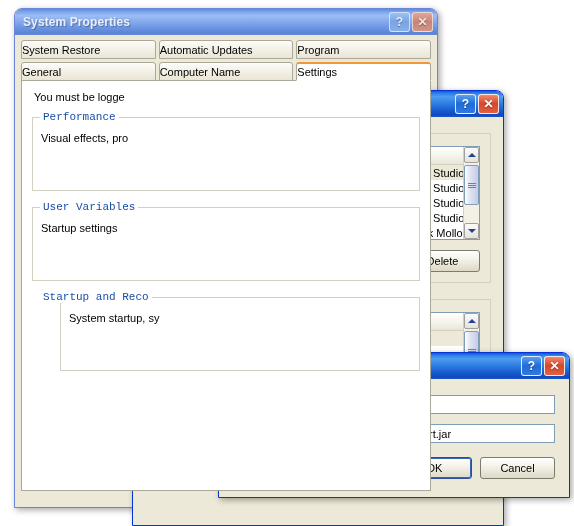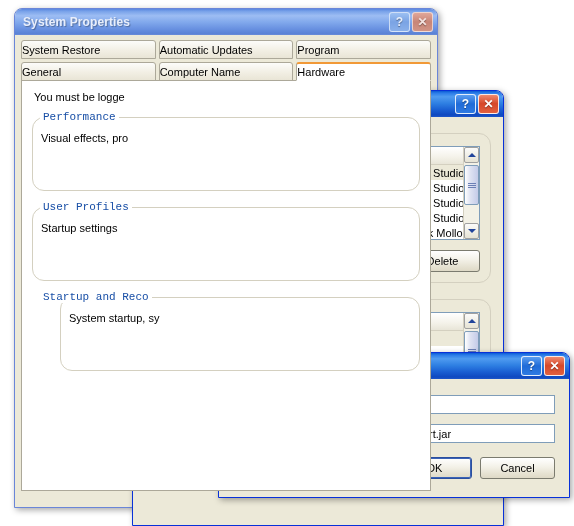--- a/index.html
+++ b/index.html
@@ -110,21 +110,21 @@
     border: 1px solid #aca899;
     margin: -1px 6px 0 6px;
     position: relative;
     z-index: 1;
   }
 
   
   .groupbox { position: relative; margin: 10px 10px 0 10px; }
   .gb-frame {
     border: 1px solid #d4d0c0;
-    border-radius: 12px;
+    border-radius: 0;
     padding: 14px 8px 8px 8px;
   }
   .gb-title {
     position: absolute;
     top: -6px; left: 8px;
     background: inherit;
     padding: 0 3px;
     color: #174ea6;
     font-size: 11px;
     white-space: nowrap;
@@ -253,38 +253,38 @@
     <div class="win-body">
       <div class="tabstrip">
         <div class="tabrow">
           <div class="tab">System Restore</div>
           <div class="tab">Automatic Updates</div>
           <div class="tab">Program</div>
         </div>
         <div class="tabrow" style="margin-top:3px;">
           <div class="tab">General</div>
           <div class="tab">Computer Name</div>
-          <div class="tab selected">Hardware</div>
+          <div class="tab selected">Settings</div>
         </div>
       </div>
 
       <div class="tabpanel" style="height:411px; padding-top:10px;">
         <div style="padding:0 21px 0 12px;">
           <span style="font-size:11px;">You must be logge</span>
         </div>
 
         <div class="groupbox" style="margin-top:14px;">
           <span class="gb-title onwhite">Performance</span>
           <div class="gb-frame" style="height:74px;">
             <span class="gb-desc">Visual effects, pro</span>
           </div>
         </div>
 
         <div class="groupbox" style="margin-top:16px;">
-          <span class="gb-title onwhite">User Profiles</span>
+          <span class="gb-title onwhite">User Variables</span>
           <div class="gb-frame" style="height:74px;">
             <span class="gb-desc">Startup settings</span>
           </div>
         </div>
 
         <div class="groupbox" style="margin-top:16px;padding-left:28px;">
           <span class="gb-title onwhite">Startup and Reco</span>
           <div class="gb-frame" style="height:74px;">
             <span class="gb-desc">System startup, sy</span>
           </div>

